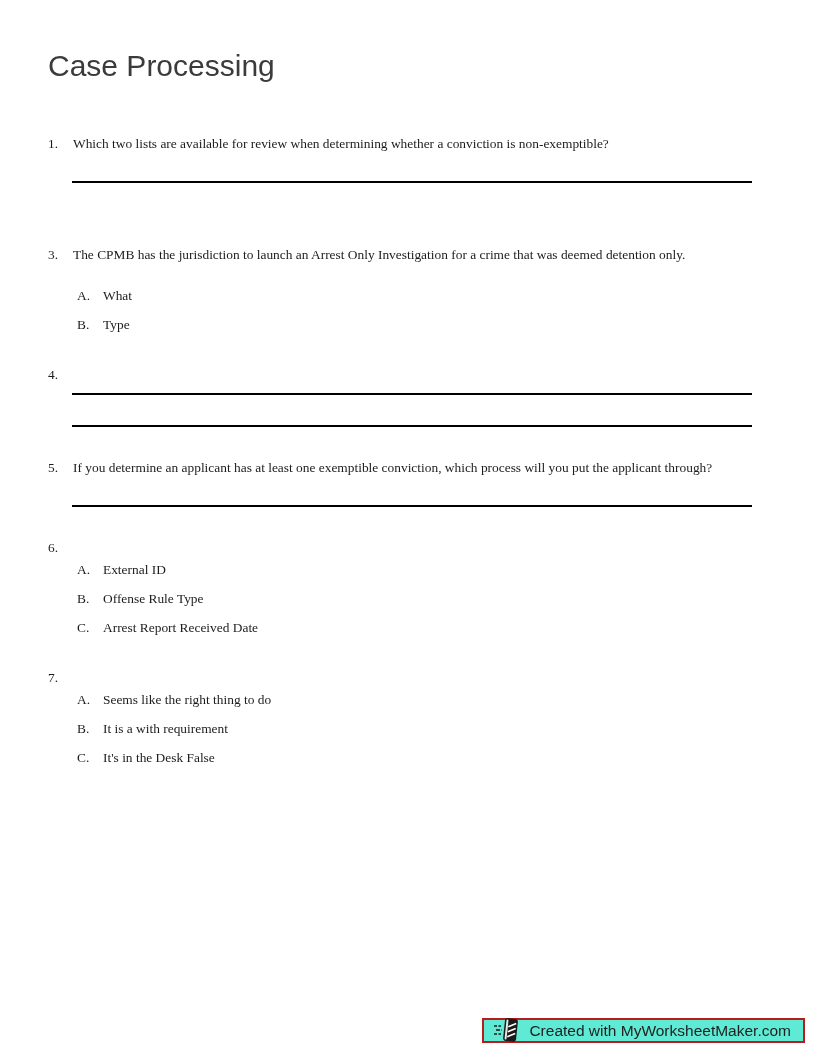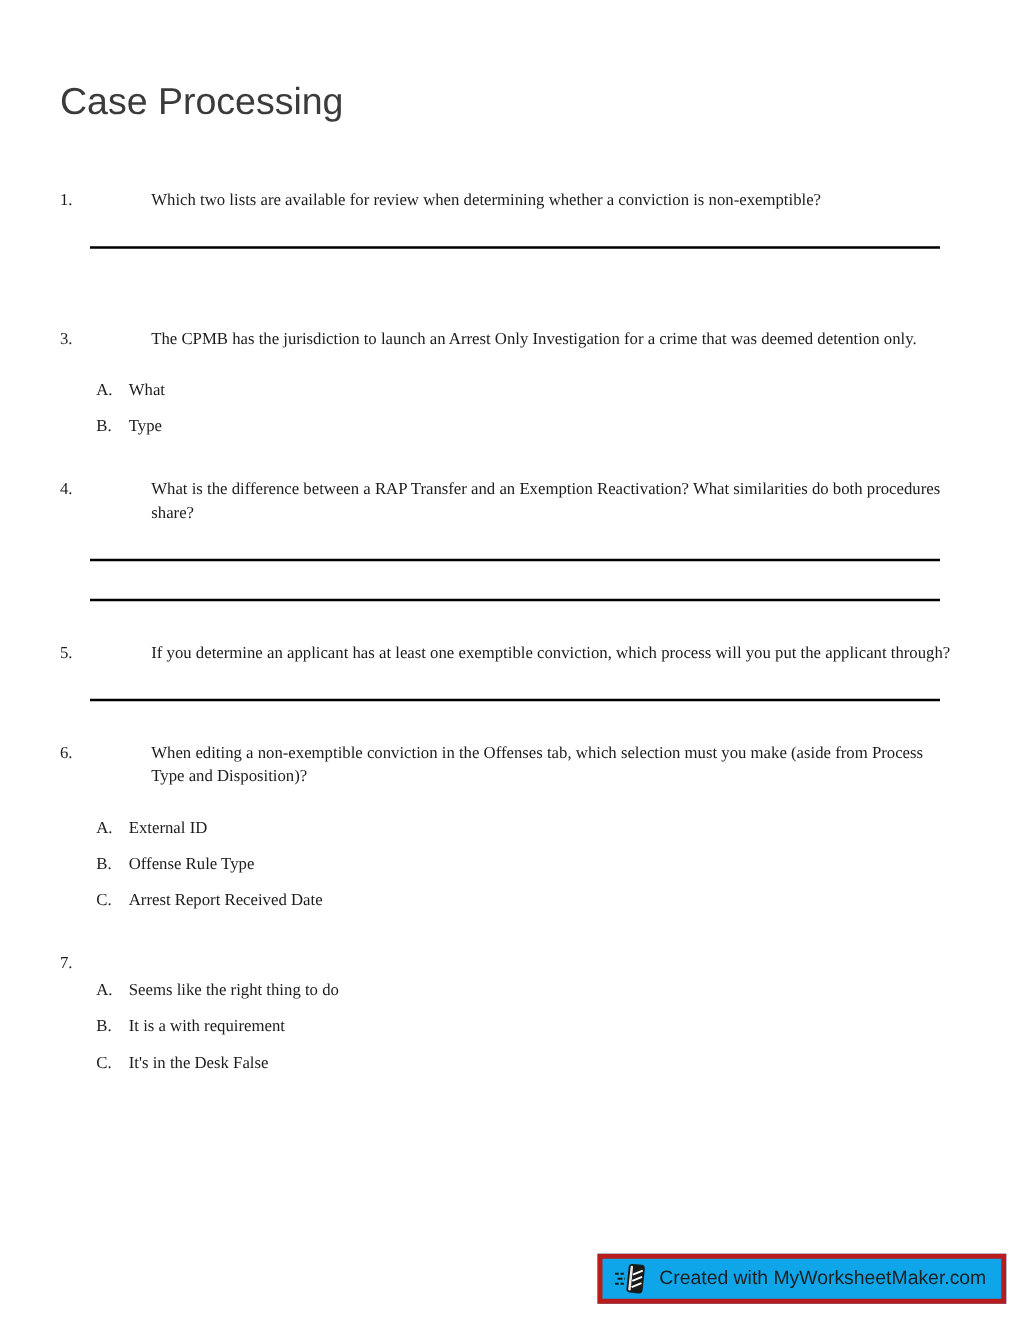--- a/index.html
+++ b/index.html
@@ -9,21 +9,21 @@
     height: 1056px;
     position: relative;
     font-family: "Liberation Serif", serif;
     color: #1c1c1c;
     overflow: hidden;
   }
   .page {
     position: relative;
     width: 816px;
     height: 1056px;
-    padding: 16px 48px;
+    padding: 0 48px;
     background: #ffffff;
   }
   .worksheet-title {
     padding-top: 46px;
     font-family: "Liberation Sans", sans-serif;
     font-weight: 400;
     font-size: 30px;
     line-height: 40px;
     color: #3b3b3b;
   }
@@ -41,21 +41,20 @@
     flex-shrink: 0;
     font-size: 13.4px;
     line-height: 19px;
     color: #1c1c1c;
   }
   .qbody { flex: 1; min-width: 0; }
   .qtext {
     font-size: 13.4px;
     line-height: 19px;
     color: #1c1c1c;
-    margin-left: 48px;
   }
   .answer-line {
     width: 680px;
     max-width: 100%;
     height: 0;
     border-top: 2px solid #000000;
     margin-left: -1px;
     margin-top: 28px;
   }
   .answer-line + .answer-line { margin-top: 30px; }
@@ -65,23 +64,23 @@
     line-height: 19px;
     font-size: 13.4px;
     margin-bottom: 10px;
   }
   .option:last-child { margin-bottom: 0; }
   .option-letter { width: 26px; flex-shrink: 0; }
   .footer-badge {
     position: absolute;
     right: 11px;
     bottom: 13px;
-    height: 40px;
-    border: 4px solid #b91c1c;
-    background: #0ea5e9;
+    height: 25px;
+    border: 2px solid #b91c1c;
+    background: #5eead4;
     display: flex;
     align-items: center;
     padding: 0 12px 0 10px;
     gap: 9px;
   }
   .footer-badge .badge-text {
     font-family: "Liberation Sans", sans-serif;
     font-size: 15.5px;
     color: #1f1f1f;
     white-space: nowrap;
@@ -119,41 +118,39 @@
     <span class="option-letter">B.</span>
     <span class="option-text">Type</span>
   </div>
 </div>
         </div>
   </div>
 
   <div class="question">
     <span class="qnum">4.</span>
     <div class="qbody">
-      <div class="qtext">What is the difference between a RAP Transfer and an Exemption Reactivation? What similarities do both procedures share?</div>
 
   <div class="answer-line"></div>
 
   <div class="answer-line"></div>
 </div>
   </div>
 
   <div class="question">
     <span class="qnum">5.</span>
     <div class="qbody">
       <div class="qtext">If you determine an applicant has at least one exemptible conviction, which process will you put the applicant through?</div>
 
   <div class="answer-line"></div>
 </div>
   </div>
 
   <div class="question">
     <span class="qnum">6.</span>
     <div class="qbody">
-      <div class="qtext">When editing a non-exemptible conviction in the Offenses tab, which selection must you make (aside from Process Type and Disposition)?</div>
     <div class="options">
   <div class="option">
     <span class="option-letter">A.</span>
     <span class="option-text">External ID</span>
   </div>
 
   <div class="option">
     <span class="option-letter">B.</span>
     <span class="option-text">Offense Rule Type</span>
   </div>

